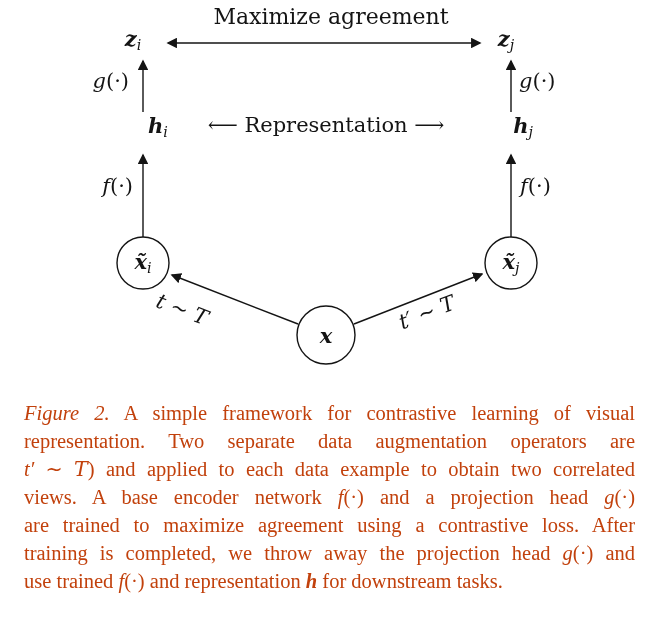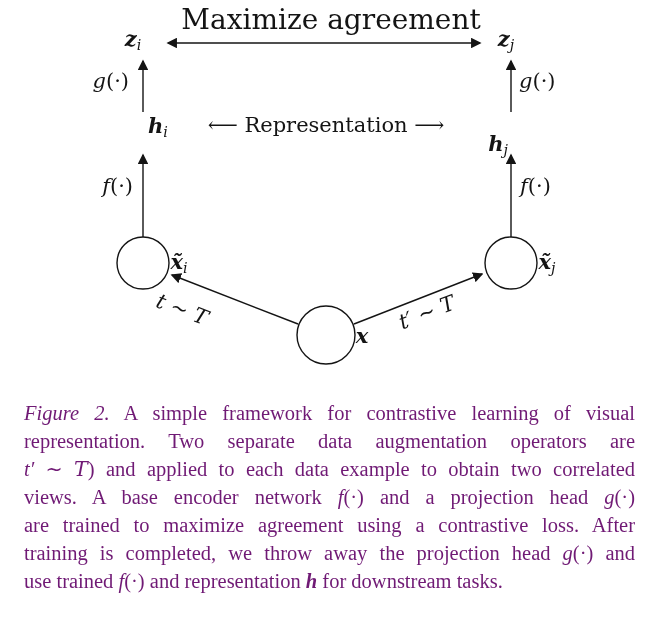--- a/index.html
+++ b/index.html
@@ -28,42 +28,42 @@
   .dlbl {
     position: absolute;
     font-family: "DejaVu Serif", "Liberation Serif", serif;
     font-size: 21px;
     line-height: 1.1;
     color: #141414;
     white-space: nowrap;
   }
   .center-x  { transform: translateX(-50%); }
   .right-al  { transform: translateX(-100%); }
-  .center-xy { transform: translate(-50%,-50%); margin-left: 36px; }
+  .center-xy { transform: translate(-50%,-50%); }
   .rot-l { transform: translate(-50%,-50%) rotate(21deg); }
   .rot-r { transform: translate(-50%,-50%) rotate(-21deg); }
 
   
   .s-n  { font-style: normal; }
   .s-i  { font-style: italic; }
   .s-m  { font-style: italic; }
   .s-bi { font-style: italic; font-weight: bold; }
   .s-cal{ font-style: italic; font-family: "DejaVu Serif", serif; }
   .s-sub{ font-style: italic; font-size: 0.68em; vertical-align: -0.28em; }
 
   
   .caption {
     position: absolute;
     left: 24px;
     top: 399px;
     width: 611px;
     font-family: "Liberation Serif", serif;
     font-size: 20.5px;
     line-height: 28px;
-    color: #701a75;
+    color: #c2410c;
   }
   .cap-line {
     text-align: justify;
     text-align-last: justify;
   }
   .cap-line.last-line {
     text-align-last: left;
   }
 </style>
 </head>
@@ -89,30 +89,30 @@
       <line x1="511" y1="237" x2="511" y2="155" stroke="#141414" stroke-width="1.4" marker-end="url(#ah)"></line>
 
       <line x1="298" y1="324" x2="172" y2="275" stroke="#141414" stroke-width="1.4" marker-end="url(#ah)"></line>
       <line x1="354" y1="324" x2="482" y2="274" stroke="#141414" stroke-width="1.4" marker-end="url(#ah)"></line>
 
       <circle cx="143" cy="263" r="26" fill="#ffffff" stroke="#141414" stroke-width="1.4"></circle>
       <circle cx="511" cy="263" r="26" fill="#ffffff" stroke="#141414" stroke-width="1.4"></circle>
       <circle cx="326" cy="335" r="29" fill="#ffffff" stroke="#141414" stroke-width="1.4"></circle>
     </svg>
 
-    <div class="dlbl center-x" style="left:331px; top:5px; font-size:28px;">Maximize agreement</div>
+    <div class="dlbl center-x" style="left:331px; top:5px; font-size:22px;">Maximize agreement</div>
 
     <div class="dlbl center-x" style="left:133px; top:27px;"><span class="s-bi">z</span><span class="s-sub">i</span></div>
     <div class="dlbl center-x" style="left:506px; top:27px;"><span class="s-bi">z</span><span class="s-sub">j</span></div>
 
     <div class="dlbl right-al" style="left:129px; top:70px;"><span class="s-m">g</span><span class="s-n">(·)</span></div>
     <div class="dlbl" style="left:519px; top:70px;"><span class="s-m">g</span><span class="s-n">(·)</span></div>
 
     <div class="dlbl center-x" style="left:142px; top:114px;margin-left:16px;"><span class="s-bi">h</span><span class="s-sub">i</span></div>
-    <div class="dlbl center-x" style="left:498px; top:114px;margin-top:18px;"><span class="s-bi">h</span><span class="s-sub">j</span></div>
+    <div class="dlbl center-x" style="left:523px; top:114px;"><span class="s-bi">h</span><span class="s-sub">j</span></div>
 
     <div class="dlbl center-x" style="left:326px; top:114px;">⟵ Representation ⟶</div>
 
     <div class="dlbl right-al" style="left:133px; top:175px;"><span class="s-m">f</span><span class="s-n">(·)</span></div>
     <div class="dlbl" style="left:520px; top:175px;"><span class="s-m">f</span><span class="s-n">(·)</span></div>
 
     <div class="dlbl center-xy" style="left:143px; top:263px;"><span class="s-bi">x̃</span><span class="s-sub">i</span></div>
     <div class="dlbl center-xy" style="left:511px; top:263px;"><span class="s-bi">x̃</span><span class="s-sub">j</span></div>
     <div class="dlbl center-xy" style="left:326px; top:336px;"><span class="s-bi">x</span></div>
 

